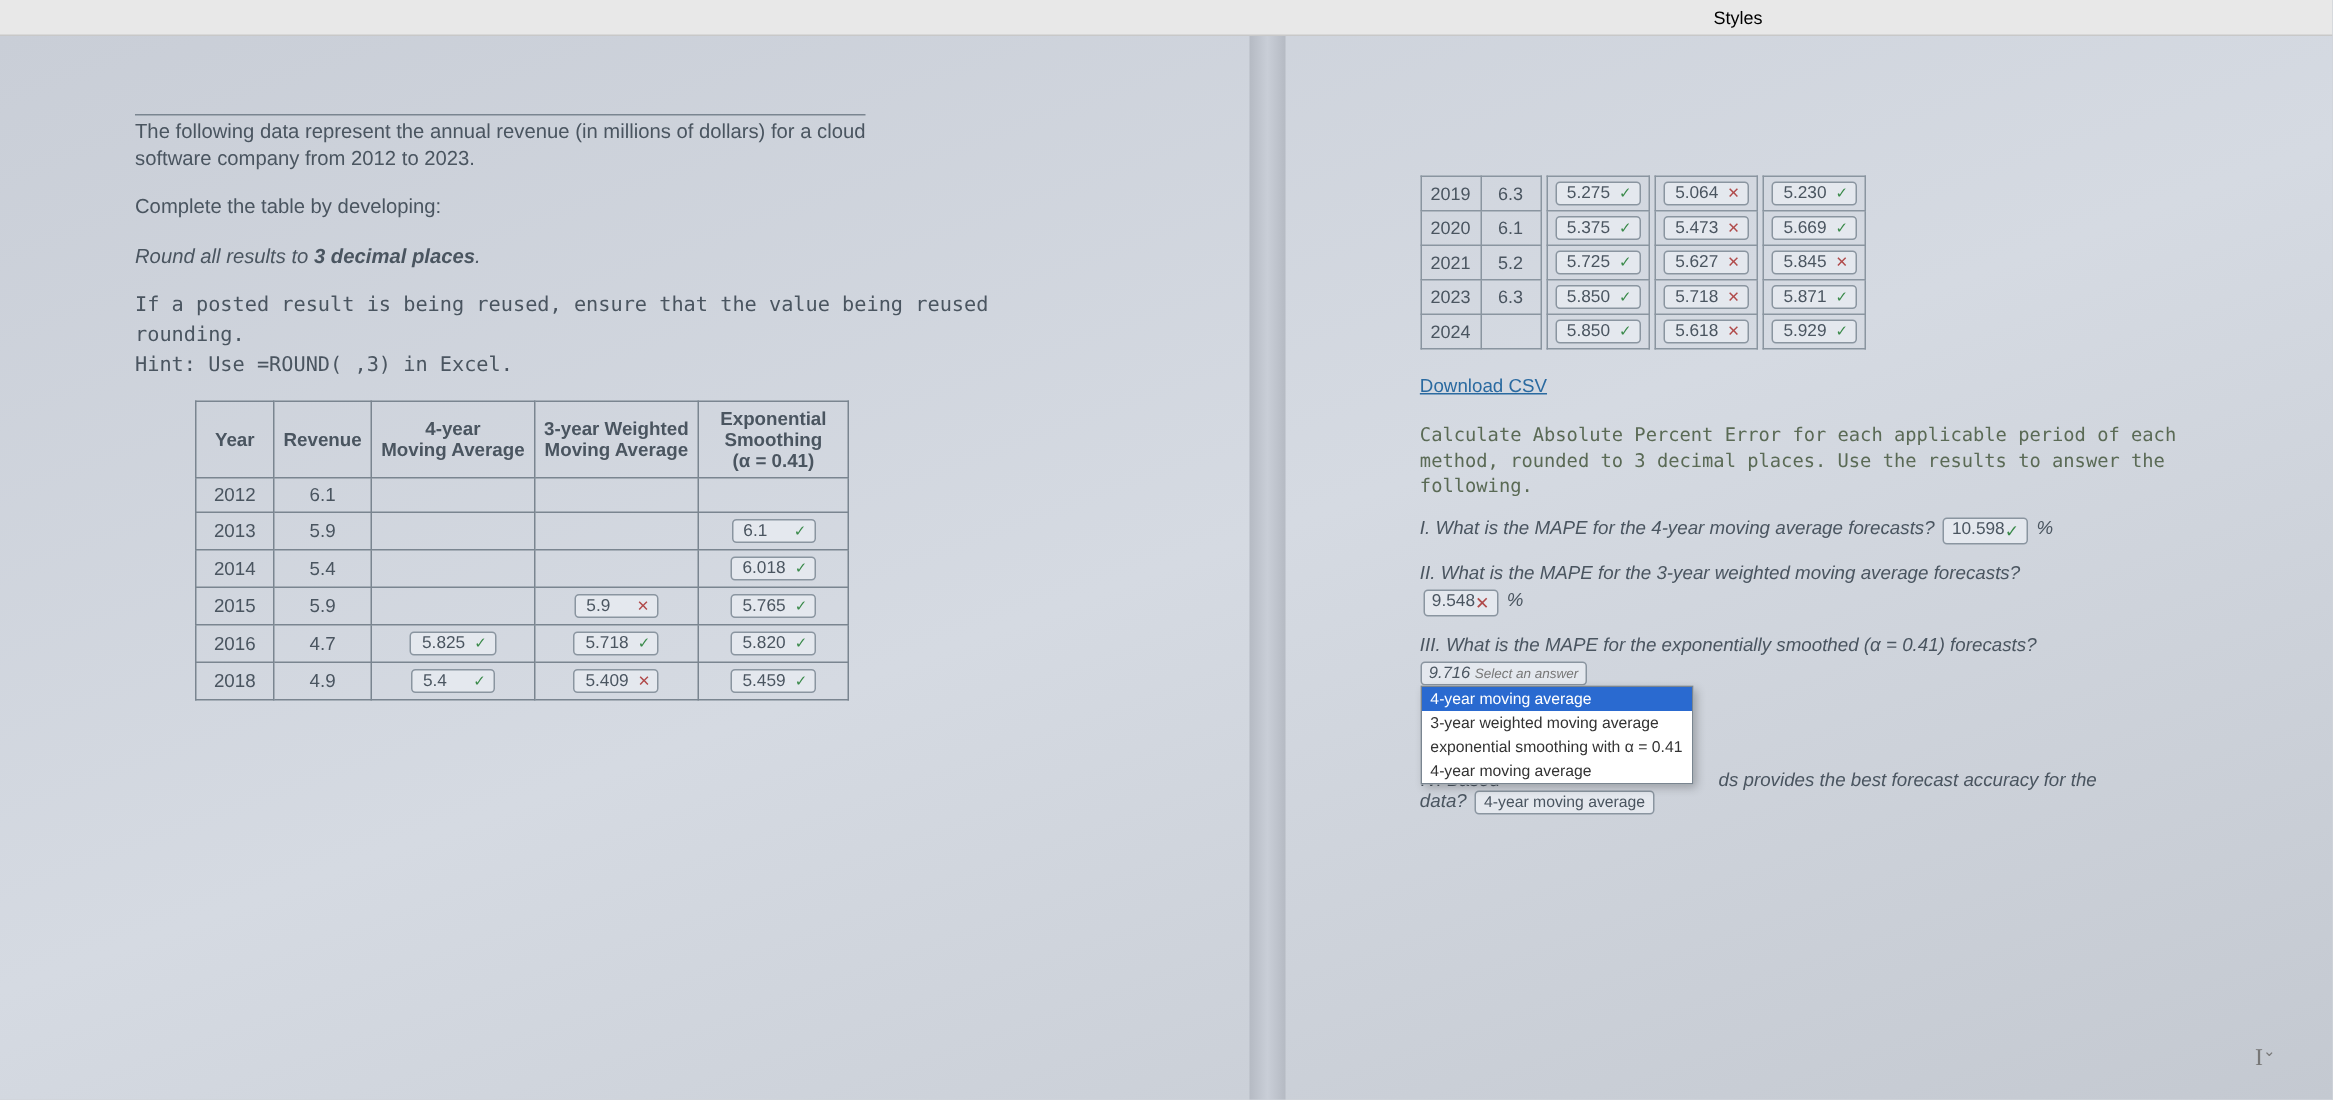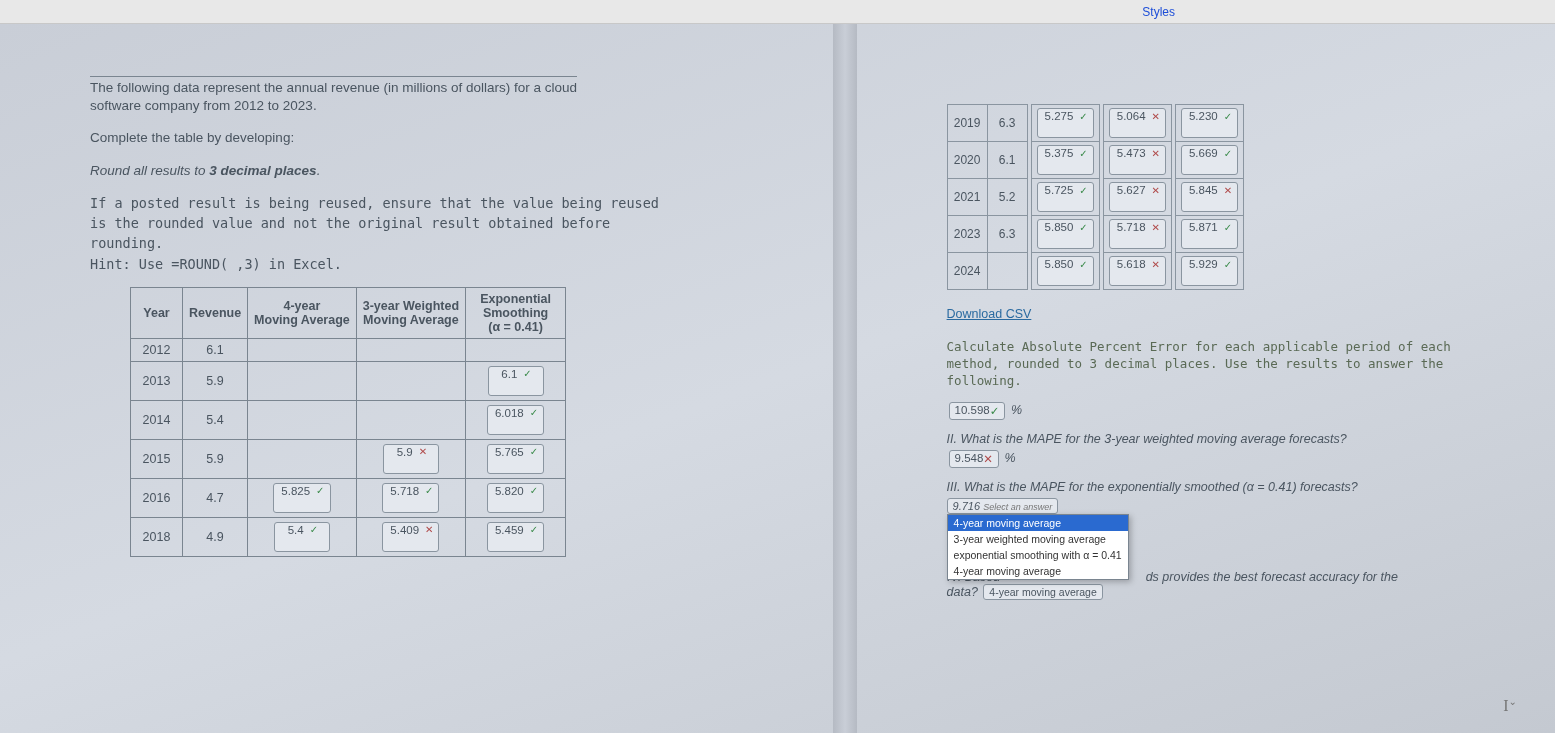--- a/index.html
+++ b/index.html
@@ -15,21 +15,21 @@
   }
   .ribbon {
     height: 24px;
     background: #e8e8e8;
     border-bottom: 1px solid #c8c8c8;
     display: flex;
     justify-content: flex-end;
     padding-right: 380px;
     align-items: center;
     font-size: 12px;
-    color: #1d4ed8;
+    color: #000000;
   }
   .surface {
     display: flex;
     height: calc(100% - 24px);
     background: linear-gradient(160deg, #c9ced7 0%, #d5dae2 50%, #c4c9d1 100%);
     padding: 20px 18px 0 90px;
     gap: 90px;
   }
   .page-divider {
     width: 24px;
@@ -58,33 +58,34 @@
     vertical-align: middle;
   }
   table.data th { font-weight: 600; background: transparent; min-width: 52px; }
   table.data th.wide { min-width: 100px; }
   .cell-input {
     display: inline-flex;
     align-items: center;
     border: 1px solid #8a95a0;
     border-radius: 3px;
     background: #e4e8ee;
-    padding: 1px 5px 15px 7px;
+    padding: 1px 5px 1px 7px;
     min-width: 56px;
-    justify-content: center;
+    justify-content: space-between;
     font-size: 11.5px;
     color: #4a5560;
   }
   .cell-input .mark { font-size: 10px; margin-left: 6px; }
   .mark.ok { color: #3a8a4a; }
   .mark.bad { color: #b04a4a; }
   .right-table {
     border-collapse: collapse;
     font-size: 12px;
     color: #4a5560;
+    margin-top: 13px;
   }
   .right-table td {
     border: 1px solid #8a95a0;
     padding: 3px 5px;
     text-align: center;
     min-width: 40px;
   }
   .right-table td.pad { min-width: 4px; padding: 0; border: none; }
   .link { color: #2a6aa0; text-decoration: underline; font-size: 12.5px; cursor: pointer; }
   .calc-note { font-family: "Consolas", monospace; color: #5a6a55; font-size: 12.5px; margin: 18px 0 12px 0; line-height: 1.35; }
@@ -144,21 +145,20 @@
 <div class="surface">
 
   <div class="left-page">
     <div class="intro-block">
       <p><span class="title-line">The following data represent the annual revenue (in millions of dollars) for a cloud</span><br>
          <span>software company from 2012 to 2023.</span></p>
       <p>Complete the table by developing:</p>
       <p style="font-style:italic"><span>Round all results to <b>3 decimal places</b>.</span></p>
       <div class="mono">
         <p>If a posted result is being reused, ensure that the value being reused</p>
-        <p>is the rounded value and not the original result obtained before</p>
         <p>rounding.</p>
         <p>Hint: Use =ROUND( ,3) in Excel.</p>
       </div>
     </div>
 
     <table class="data">
       <thead>
         <tr>
           <th>Year</th>
           <th>Revenue</th>
@@ -350,20 +350,21 @@
 
     <p style="margin-top:16px"><span class="link">Download CSV</span></p>
 
     <div class="calc-note">
       <div>Calculate Absolute Percent Error for each applicable period of each</div>
       <div><span>method, rounded to 3 decimal places. Use the results to answer the</span></div>
       <div>following.</div>
     </div>
 
     <div class="question">
+      <span>I. What is the MAPE for the 4-year moving average forecasts?</span>
       <span class="inline-input">
         <span>10.598</span>
           <span class="mark ok">✓</span>
       </span>
       <span>%</span>
     </div>
 
     <div class="question">
       <div>II. What is the MAPE for the 3-year weighted moving average forecasts?</div>
       <div style="margin-top:4px">

